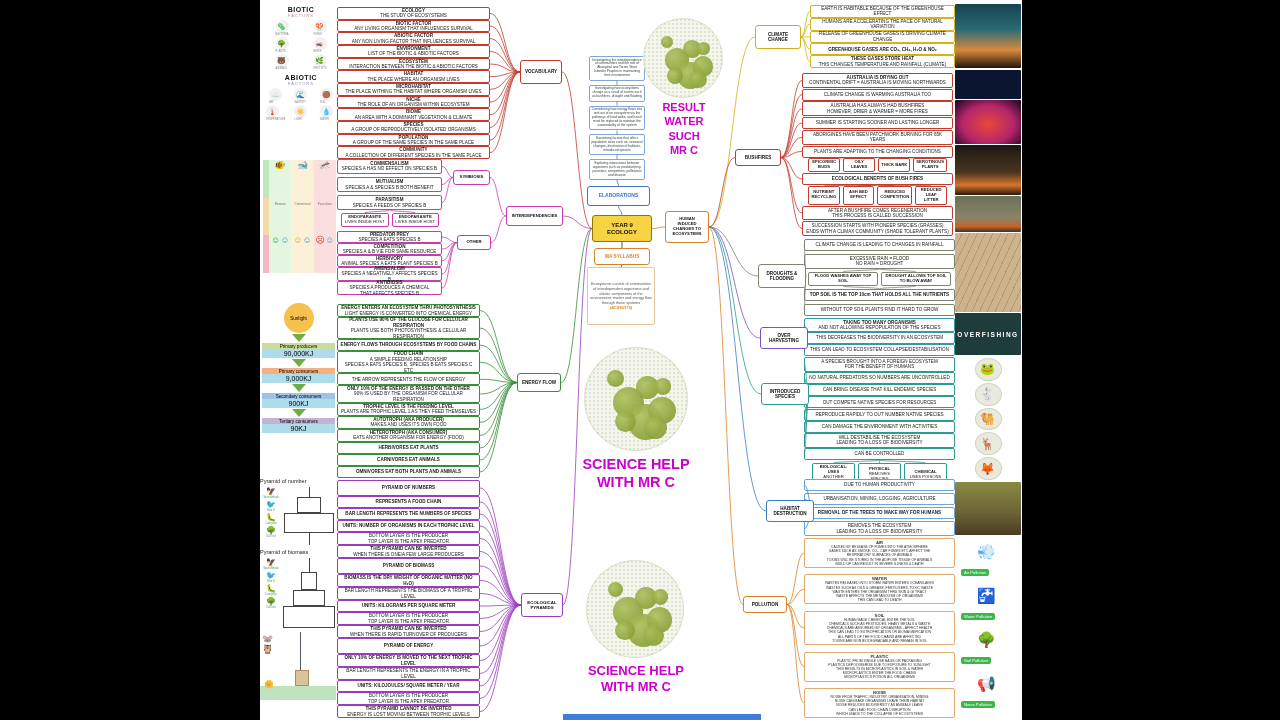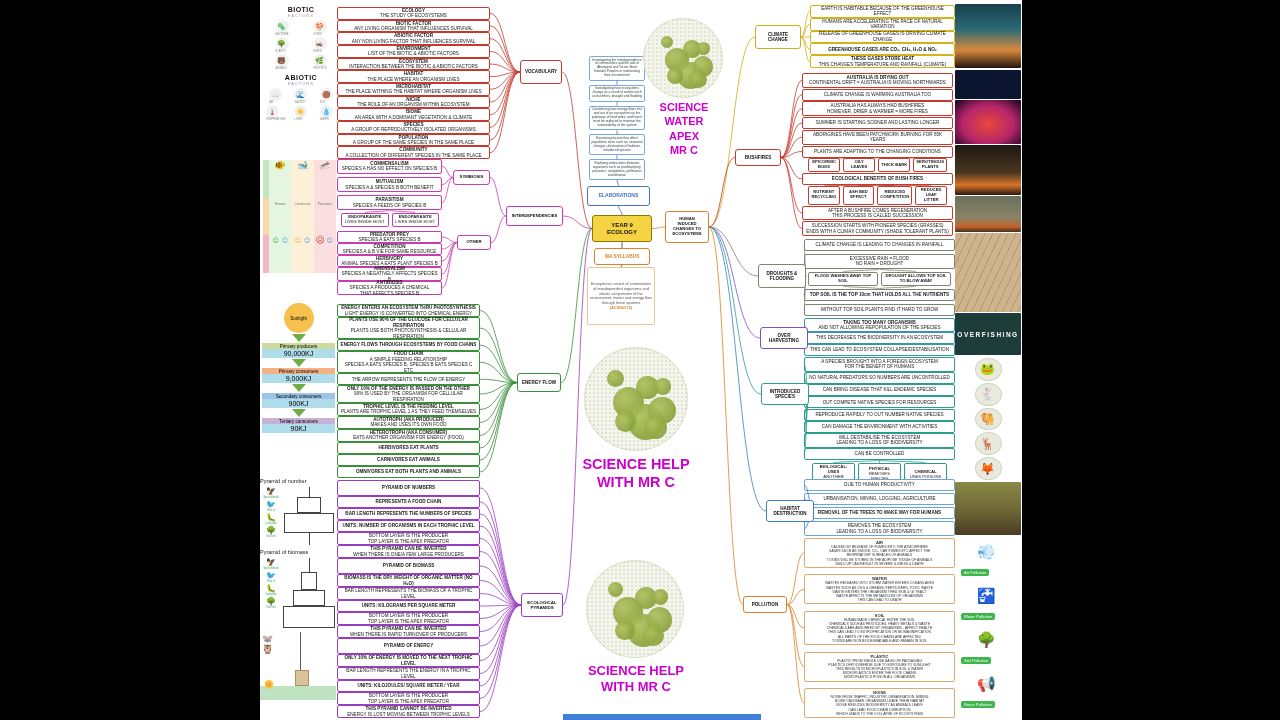--- a/index.html
+++ b/index.html
@@ -629,23 +629,23 @@
       <i style="left: 27.44px; top: 37.24px; height: 29.4px; width: 29.4px;"></i>
       <i style="left: 49px; top: 27.44px; height: 21.56px; width: 21.56px;"></i>
       <i style="left: 41.16px; top: 53.9px; height: 33.32px; width: 33.32px;"></i>
       <i style="left: 60.76px; top: 47.04px; height: 25.48px; width: 25.48px;"></i>
       <i style="left: 29.4px; top: 60.76px; height: 19.6px; width: 19.6px;"></i>
       <i style="left: 56.84px; top: 64.68px; height: 21.56px; width: 21.56px;"></i>
       <i style="left: 21.56px; top: 21.56px; height: 15.68px; width: 15.68px;"></i>
       <i style="left: 66.64px; top: 29.4px; height: 15.68px; width: 15.68px;"></i>
     </div>
   <div id="brand1" class="brand" style="left:645px;top:100px;width:78px;font-size:11px;line-height:1.3;">
-      <div>SCIENCE</div>
+      <div>RESULT</div>
       <div>WATER</div>
-      <div>APEX</div>
+      <div>SUCH</div>
       <div>MR C</div>
     </div>
   <div class="brand" style="left:566px;top:455px;width:140px;font-size:14.5px;line-height:1.25;"><span>SCIENCE HELP</span><br><span>WITH MR C</span></div>
   <div class="brand" style="left:572px;top:663px;width:128px;font-size:13px;line-height:1.25;"><span>SCIENCE HELP</span><br><span>WITH MR C</span></div>
 
   <div id="hub-climate" class="hub" style="left:755px;top:25px;width:42px;height:20px;--c:#cfae17;font-size:4.6px;">
       <span style="white-space:pre-line;">CLIMATE
 CHANGE</span>
     </div>
   <div id="hub-bush" class="hub" style="left:735px;top:149px;width:42px;height:13px;--c:#c43b2e;font-size:4.6px;">

